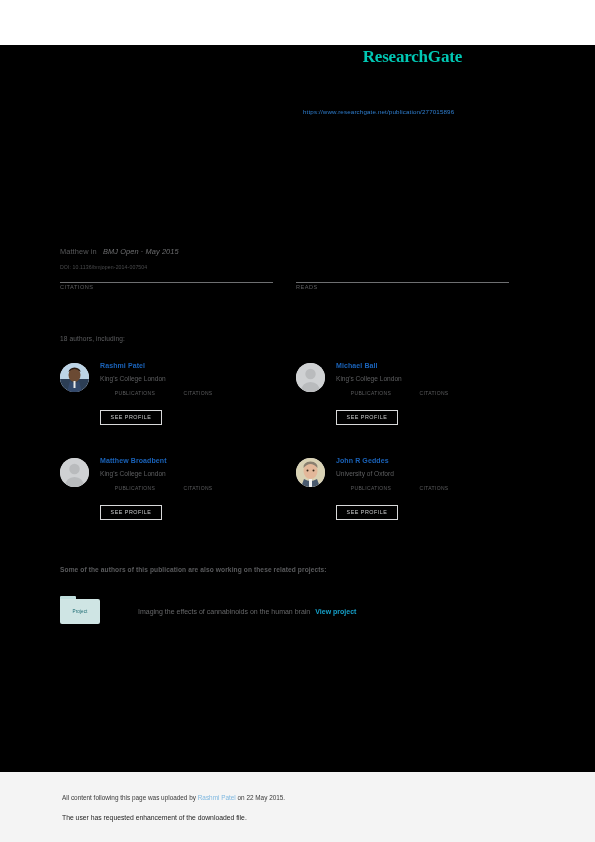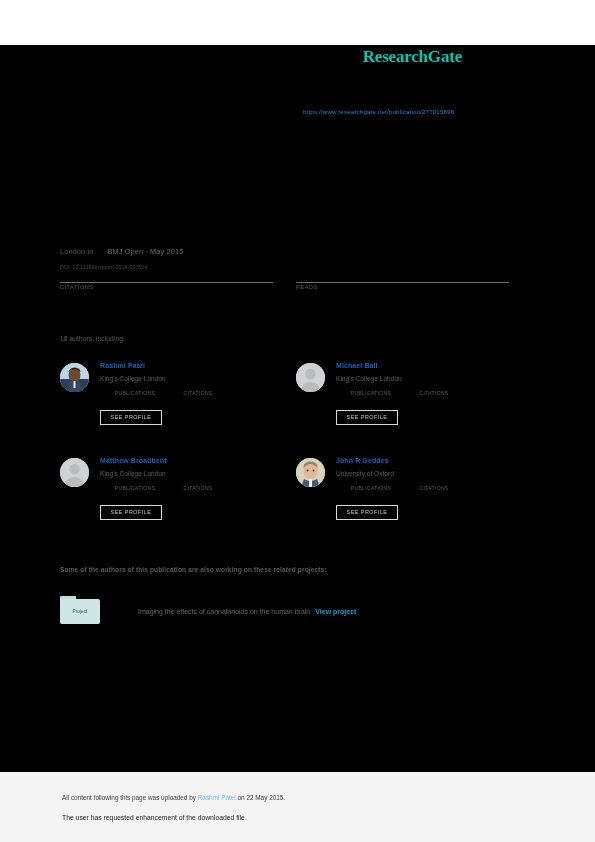--- a/index.html
+++ b/index.html
@@ -79,21 +79,21 @@
     position: absolute;
     left: 60px;
     top: 247px;
     font-size: 7.4px;
     color: #58595b;
     white-space: nowrap;
     letter-spacing: 0.1px;
   }
   .article-line .kw { color: #58595b; }
   .article-line .italic { }
-  .article-line .jrnl { color: #6d6e70; margin-left: 12px; }
+  .article-line .jrnl { color: #6d6e70; margin-left: 4px; font-style: italic; }
 
   .doi-line {
     position: absolute;
     left: 60px;
     top: 264px;
     font-size: 5.2px;
     color: #4a4b4d;
     letter-spacing: 0.1px;
     white-space: nowrap;
   }
@@ -311,21 +311,21 @@
   <div class="rg-logo">ResearchGate</div>
 
   <a class="pub-url">https://www.researchgate.net/publication/277015896</a>
 
   <div class="title-block">
     <span></span>
     <div class="subline"></div>
   </div>
 
   <div class="article-line">
-    <span class="kw">London</span>
+    <span class="kw">Matthew</span>
     <span class="italic">in</span>
     <span class="jrnl">BMJ Open · May 2015</span>
   </div>
   <div class="doi-line">DOI: 10.1136/bmjopen-2014-007504</div>
 
   <div class="stat stat-citations">
     <div class="rule"></div>
     <div class="num"></div>
     <div class="lbl">CITATIONS</div>
   </div>

